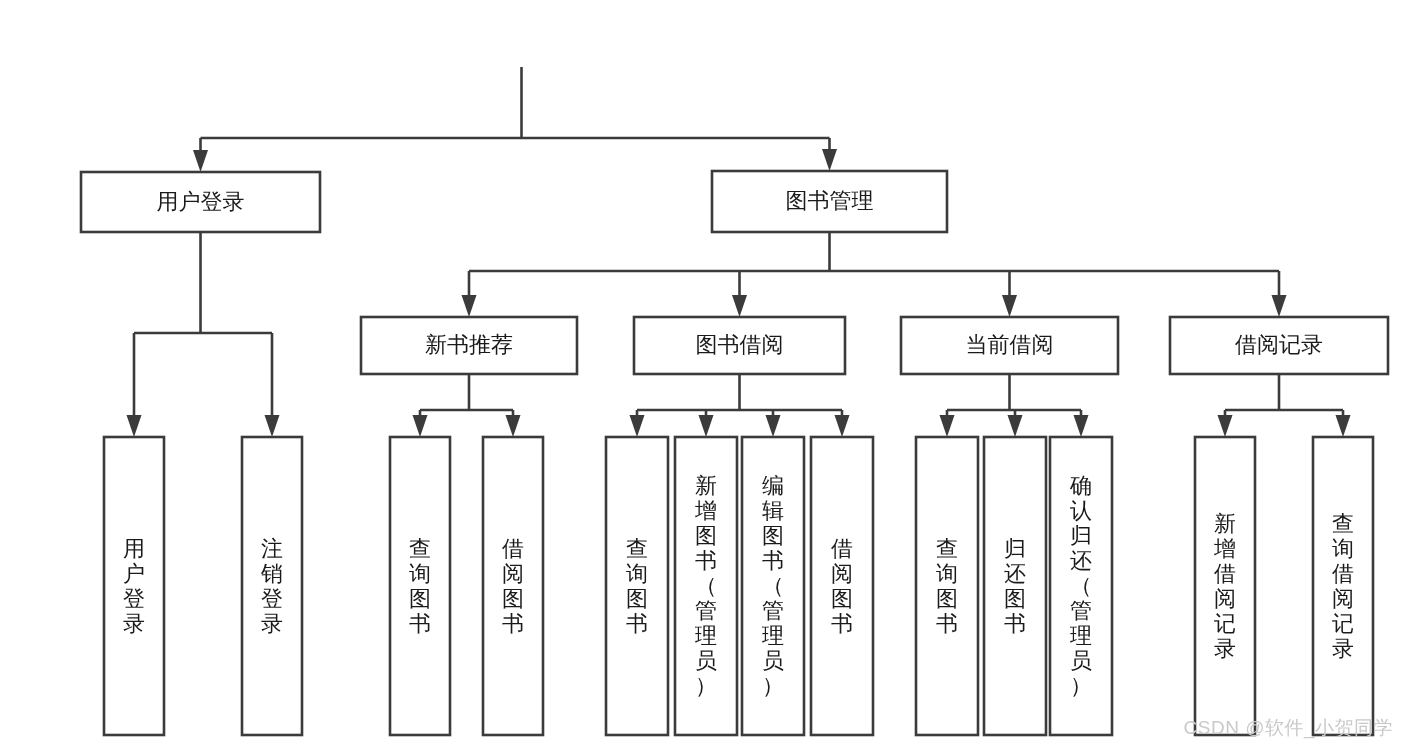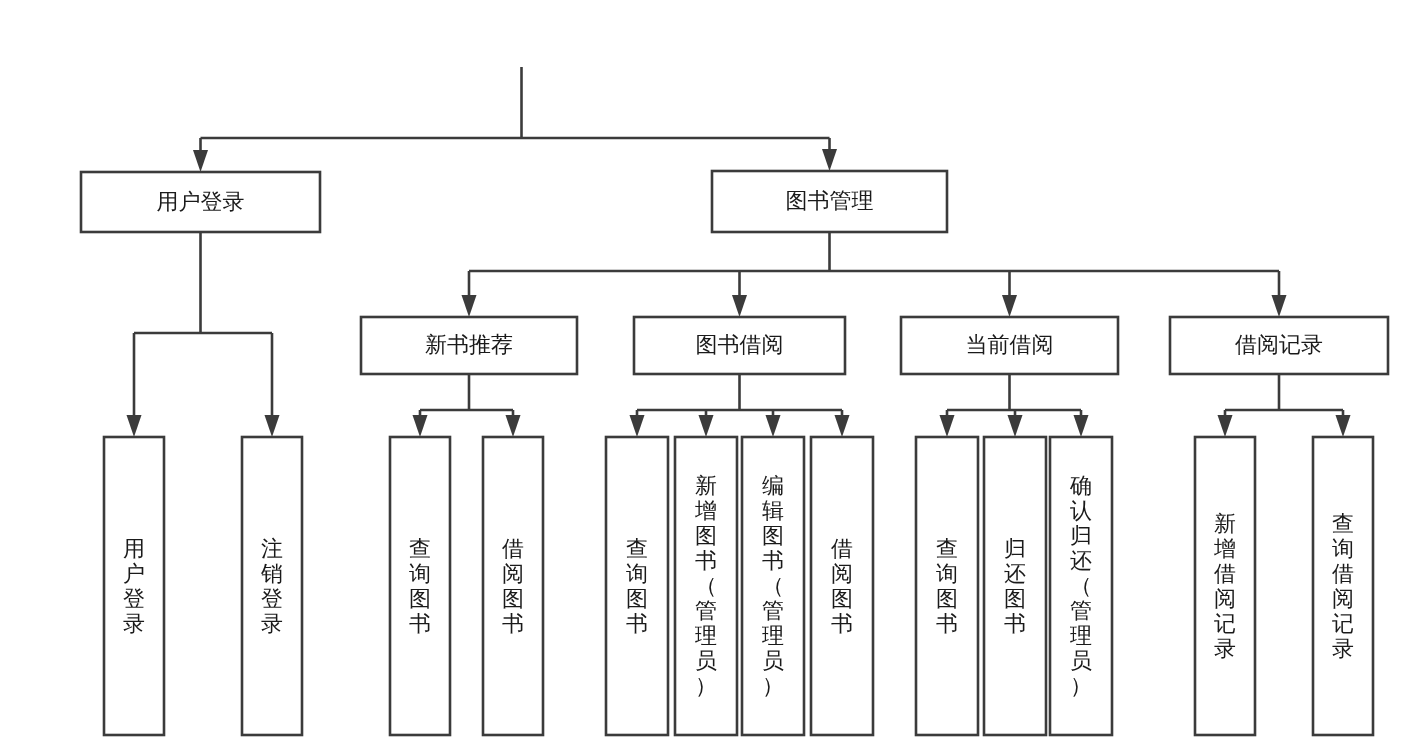--- a/index.html
+++ b/index.html
@@ -199,13 +199,14 @@
         <g>
           <rect x="1195" y="437" width="60" height="298" class="node-box"></rect>
           <text x="1225" class="node-label-leaf"><tspan x="1225" y="530.5">新</tspan><tspan x="1225" y="555.5">增</tspan><tspan x="1225" y="580.5">借</tspan><tspan x="1225" y="605.5">阅</tspan><tspan x="1225" y="630.5">记</tspan><tspan x="1225" y="655.5">录</tspan></text>
         </g>
         <g>
           <rect x="1313" y="437" width="60" height="298" class="node-box"></rect>
           <text x="1343" class="node-label-leaf"><tspan x="1343" y="530.5">查</tspan><tspan x="1343" y="555.5">询</tspan><tspan x="1343" y="580.5">借</tspan><tspan x="1343" y="605.5">阅</tspan><tspan x="1343" y="630.5">记</tspan><tspan x="1343" y="655.5">录</tspan></text>
         </g>
       </g>
   </svg>
+  <div class="watermark-text">CSDN @软件_小贺同学</div>
 </div>
 
 </body></html>

